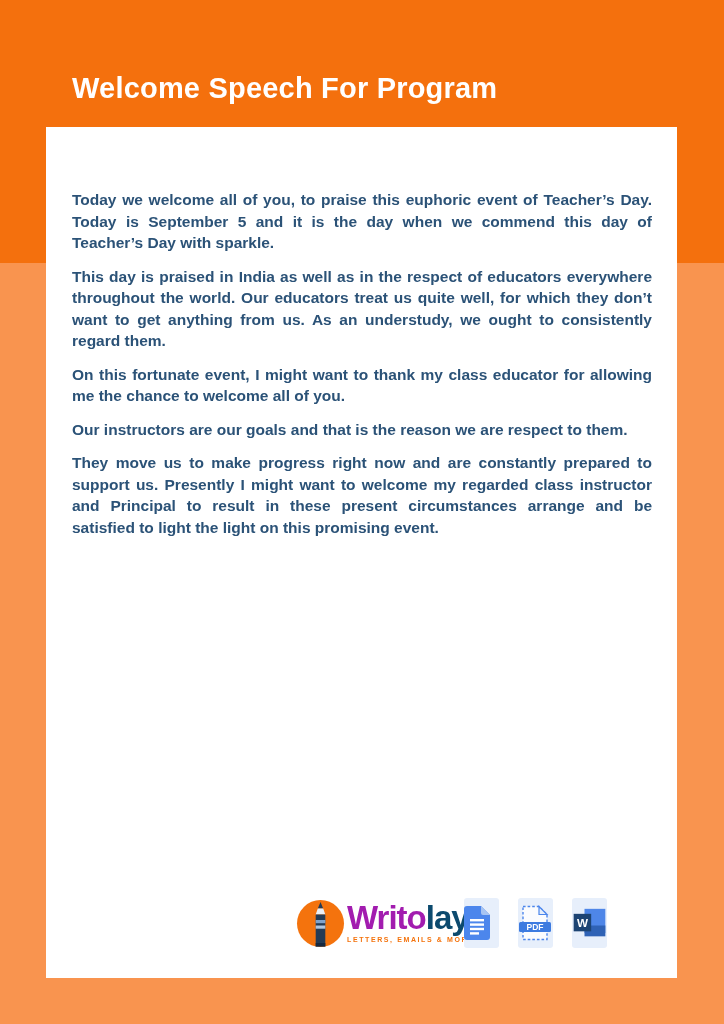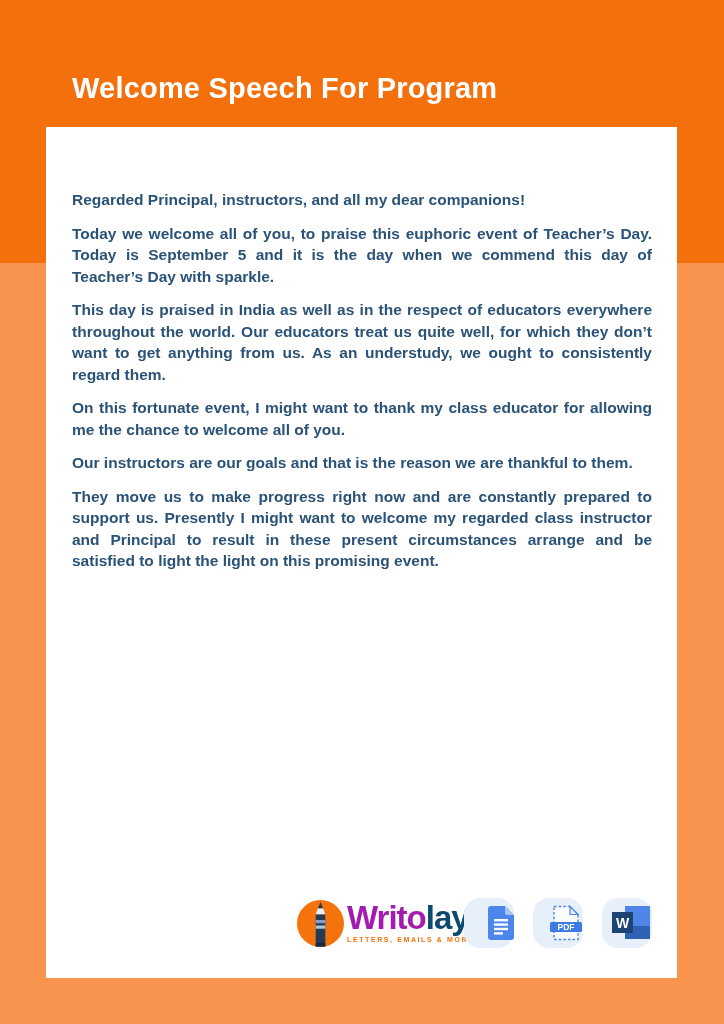--- a/index.html
+++ b/index.html
@@ -58,49 +58,48 @@
   .brand .b { color:#0c4a6e; }
   .tagline {
     margin-top:3px;
     color:#F4730D;
     font-size:7px; font-weight:700;
     letter-spacing:1.6px;
     white-space:nowrap;
   }
   
   .file-tile {
-    width:50px; height:50px;
+    width:35px; height:50px;
     margin-left:19px;
-    background:#E7EFFB; border-radius:16px;
-    display:flex; align-items:center; justify-content:flex-end;
+    background:#E7EFFB; border-radius:3px;
+    display:flex; align-items:center; justify-content:flex-start;
   }
   .file-tile svg { display:block; }
   .pdf-banner-text, .word-letter {
     font-family:"Liberation Sans", sans-serif;
     font-weight:bold;
     fill:#ffffff;
   }
 </style>
 </head>
 <body>
 
 <div class="page">
 
   <div class="band-top"></div>
 
   <h1 class="page-title">Welcome Speech For Program</h1>
 
   <div class="card">
 
     <div class="speech">
-      <p class="bold">Regarded Principal, instructors, and all my dear companions!</p>
       <p>Today we welcome all of you, to praise this euphoric event of Teacher’s Day. Today is September 5 and it is the day when we commend this day of Teacher’s Day with sparkle.</p>
       <p>This day is praised in India as well as in the respect of educators everywhere throughout the world. Our educators treat us quite well, for which they don’t want to get anything from us. As an understudy, we ought to consistently regard them.</p>
       <p>On this fortunate event, I might want to thank my class educator for allowing me the chance to welcome all of you.</p>
-      <p>Our instructors are our goals and that is the reason we are thankful to them.</p>
+      <p>Our instructors are our goals and that is the reason we are respect to them.</p>
       <p>They move us to make progress right now and are constantly prepared to support us. Presently I might want to welcome my regarded class instructor and Principal to result in these present circumstances arrange and be satisfied to light the light on this promising event.</p>
     </div>
 
     <div class="footer-row">
 
       <div class="logo">
         <div class="logo-mark">
           <svg width="47" height="56" viewBox="0 0 47 56" aria-hidden="true">
             <polygon points="23.5,3 20.8,9.5 26.2,9.5" fill="#243B55"></polygon>
             <polygon points="20.8,9.5 26.2,9.5 28.3,15.5 18.7,15.5" fill="#E9EFF6"></polygon>

